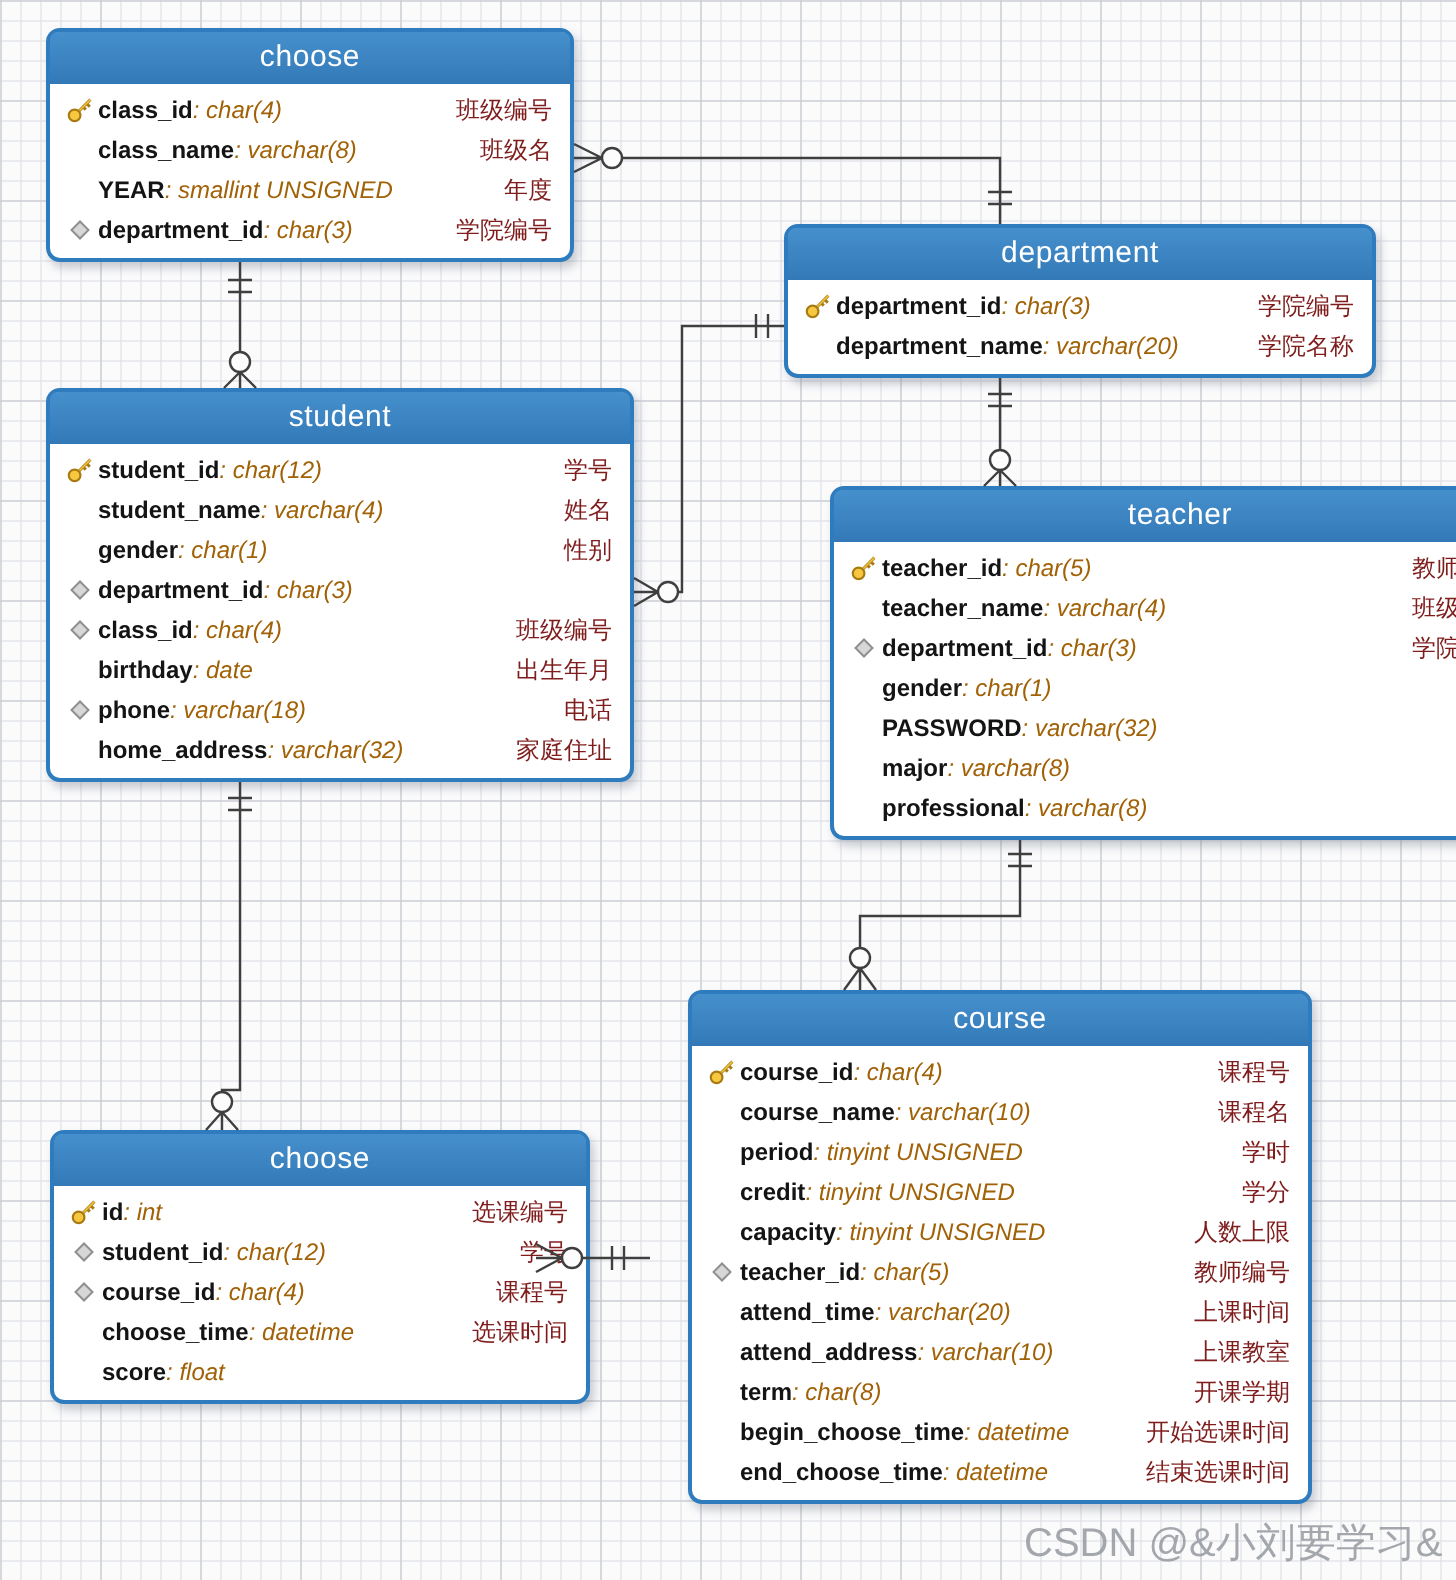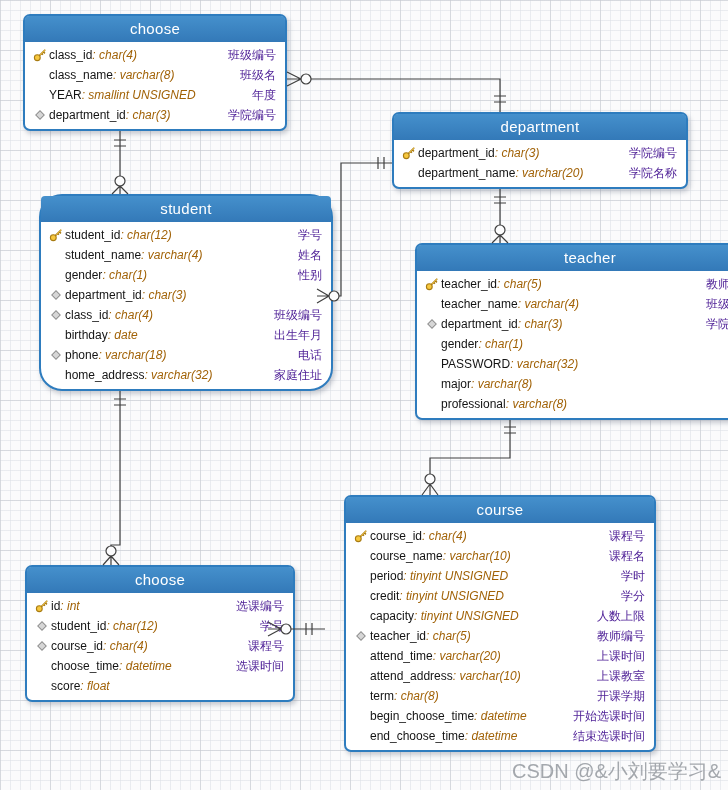--- a/index.html
+++ b/index.html
@@ -23,23 +23,23 @@
   }
   .hd{
     height:26px;line-height:26px;text-align:center;
     background:linear-gradient(#4590cc,#3379b8);
     color:#fff;font-size:15px;border-radius:4px 4px 0 0;
     letter-spacing:.3px;
   }
   .bd{padding:3px 0 4px;}
   .r{display:flex;align-items:center;height:20px;font-size:12px;padding:0 9px 0 5px;white-space:nowrap;}
   .i{width:19px;flex:none;display:flex;justify-content:center;align-items:center;}
-  .n{color:#141414;font-weight:normal;}
+  .n{color:#141414;font-weight:bold;}
   .t{color:#a16207;font-style:italic;}
-  .c{margin-left:auto;color:#4c1d95;padding-left:10px;text-align:center;}
+  .c{margin-left:auto;color:#7f1d1d;padding-left:10px;text-align:center;}
   #rel-layer{position:absolute;left:0;top:0;pointer-events:none;}
   .ln{stroke:#3f3f3f;stroke-width:1.2;fill:none;}
   .dot{stroke:#3f3f3f;stroke-width:1.2;fill:#fcfcfd;}
   #watermark{
     position:absolute;left:512px;top:758px;font-size:20px;
     color:rgba(148,153,159,.85);white-space:nowrap;z-index:50;
   }
 </style>
 </head>
 <body>
@@ -112,21 +112,21 @@
       </div>
       <div class="r">
         <span class="i"></span>
         <span class="n">department_name</span>
           <span class="t">: varchar(20)</span>
         <span class="c">学院名称</span>
       </div>
     </div>
   </div>
 
-  <div class="tbl" style="left:39px;top:194px;width:294px;border-radius:23px;">
+  <div class="tbl" style="left:23px;top:194px;width:294px;">
     <div class="hd">student</div>
     <div class="bd">
       <div class="r">
         <span class="i">
             <svg width="14" height="14">
               <use href="#keyicon"></use>
             </svg>
           </span>
         <span class="n">student_id</span>
           <span class="t">: char(12)</span>

